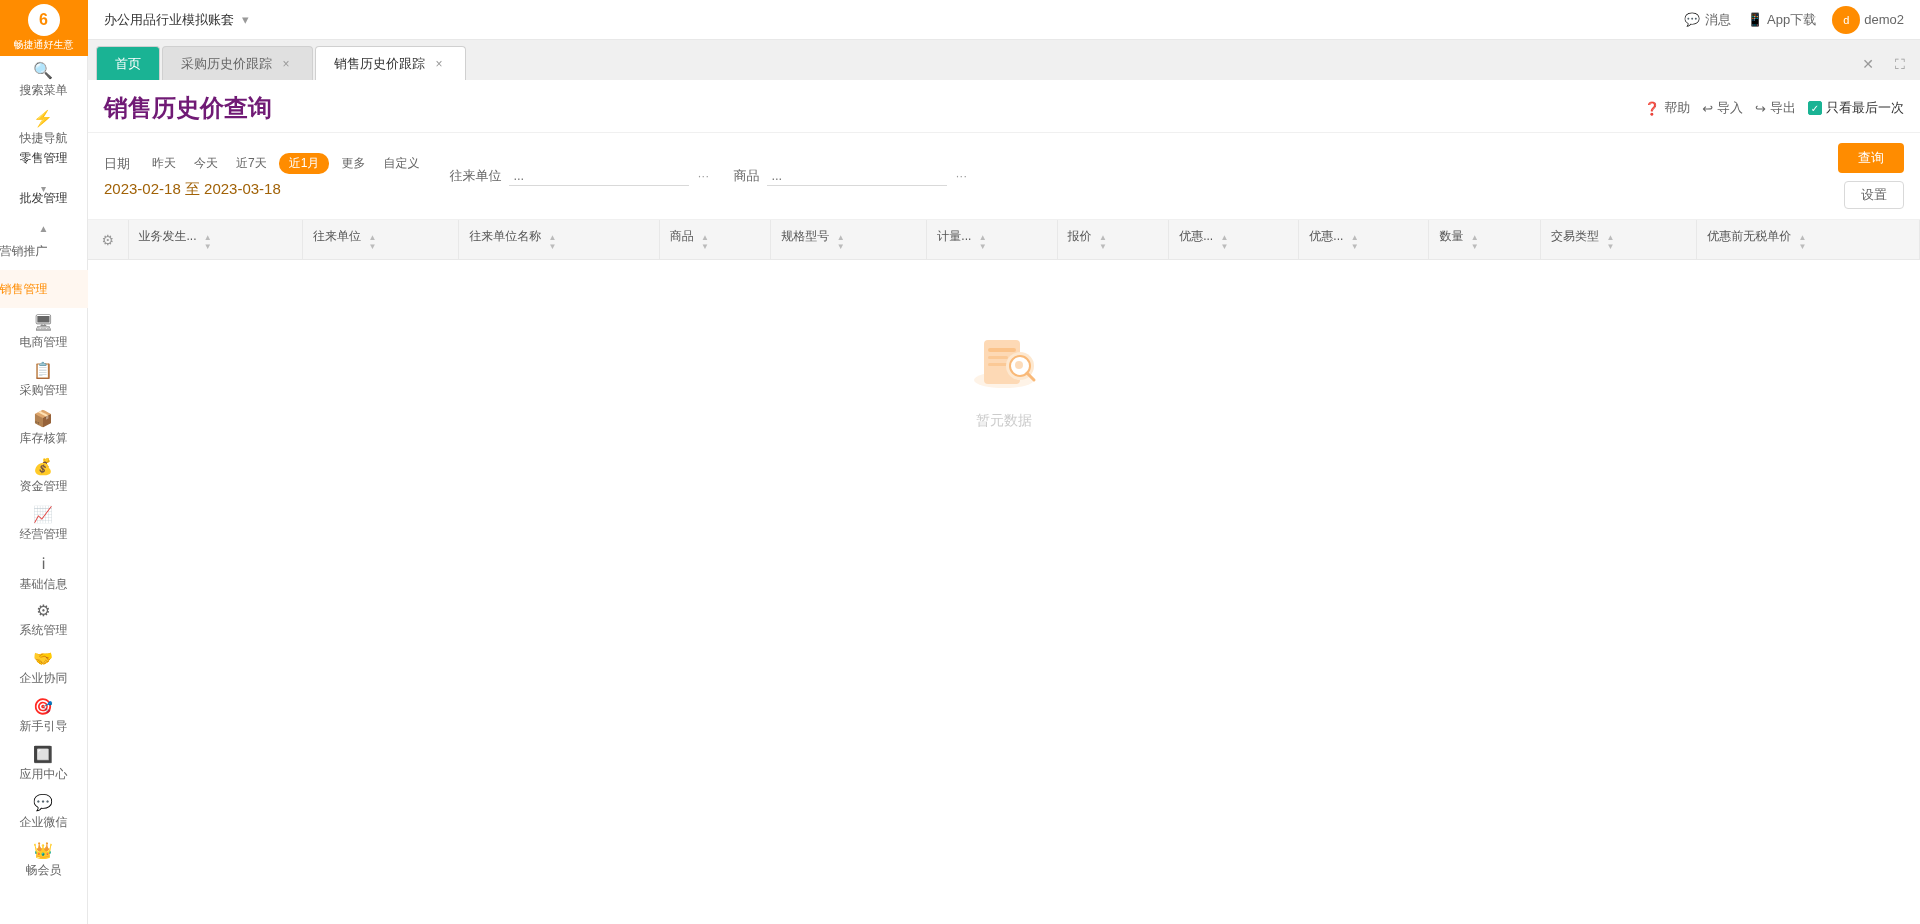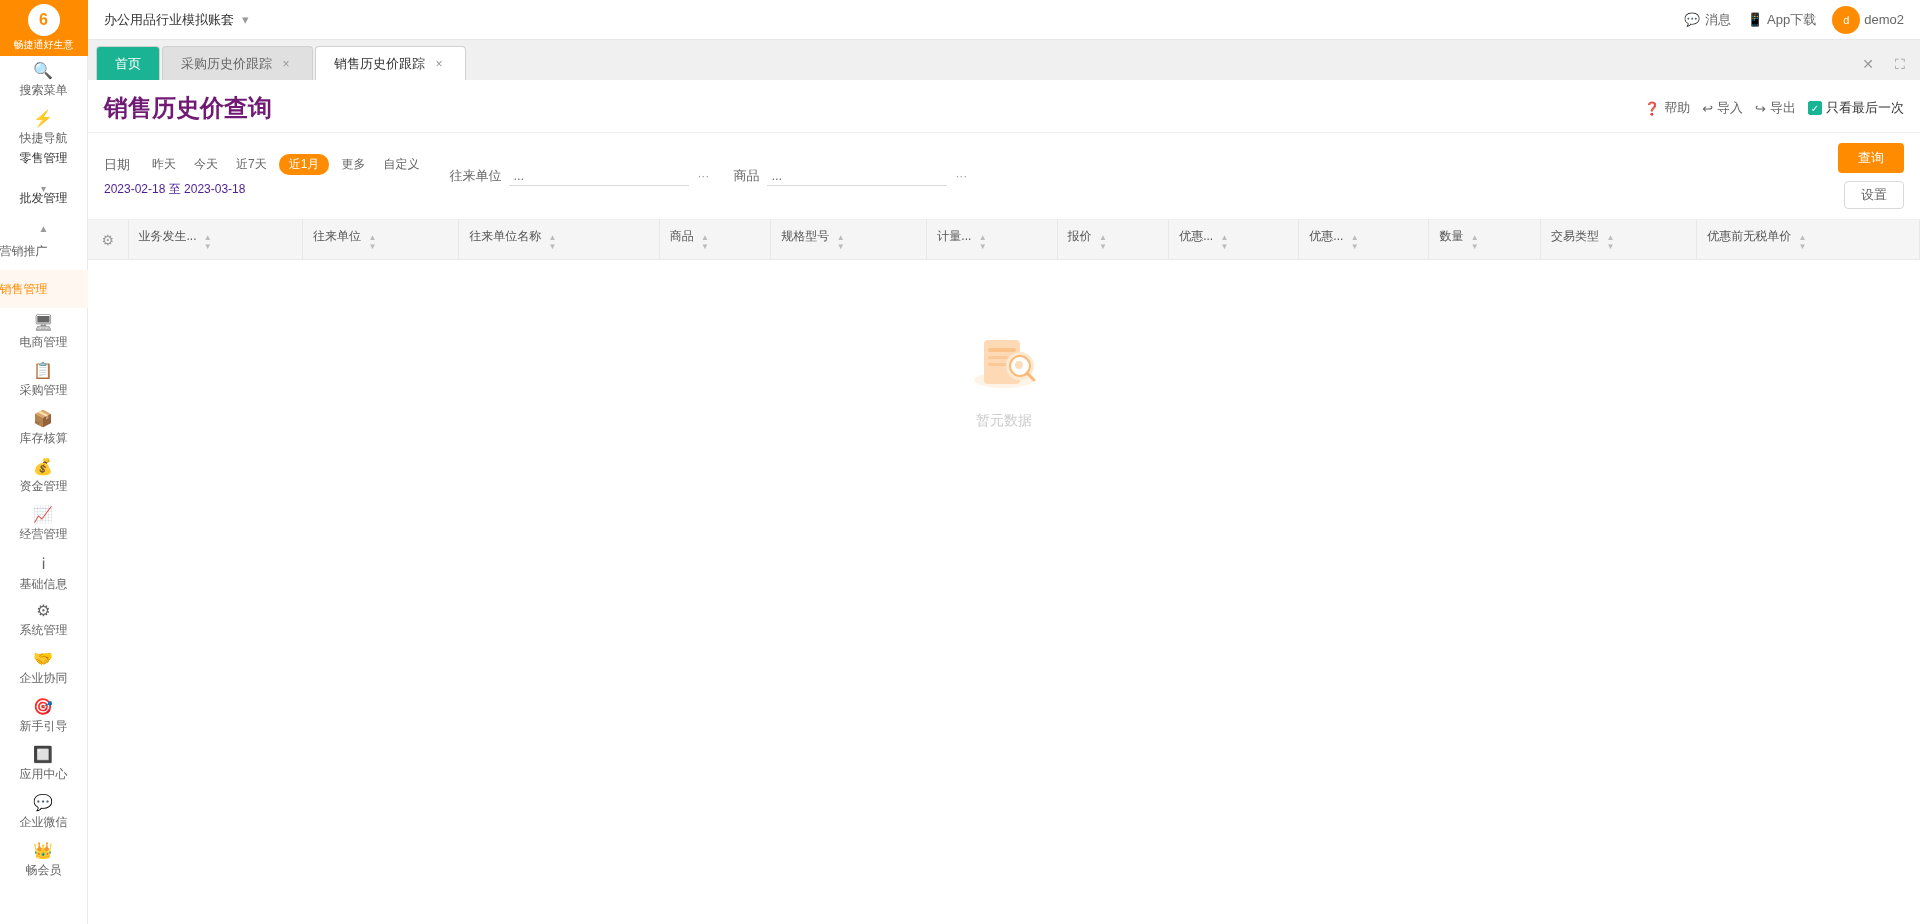--- a/index.html
+++ b/index.html
@@ -50,21 +50,21 @@
     .checkbox-box { width: 14px; height: 14px; border: 1px solid #1ab394; background: #1ab394; border-radius: 2px; display: flex; align-items: center; justify-content: center; }
     .checkbox-check { color: #fff; font-size: 10px; }
 
     
     .filter-bar { padding: 10px 16px; background: #fff; border-bottom: 1px solid #f0f0f0; flex-shrink: 0; }
     .filter-row { display: flex; align-items: center; gap: 16px; }
     .filter-label { font-size: 13px; color: #666; }
     .filter-date-options { display: flex; gap: 6px; align-items: center; }
     .date-opt { font-size: 12px; color: #666; cursor: pointer; padding: 2px 6px; border-radius: 3px; }
     .date-opt.active { background: #ff8c00; color: #fff; border-radius: 10px; padding: 2px 10px; }
-    .date-range { font-size: 12px; color: #4c1d95; margin-top: 2px; }
+    .date-range { font-size: 15px; color: #a16207; margin-top: 2px; }
     .filter-field { display: flex; align-items: center; gap: 8px; }
     .filter-field-label { font-size: 13px; color: #666; }
     .filter-input { border: none; border-bottom: 1px solid #d9d9d9; padding: 2px 4px; font-size: 13px; color: #333; width: 180px; outline: none; }
     .filter-more { color: #999; font-size: 12px; cursor: pointer; }
     .query-btn { background: #ff8c00; color: #fff; border: none; padding: 6px 20px; border-radius: 4px; font-size: 13px; cursor: pointer; }
     .setting-btn { background: #fff; color: #666; border: 1px solid #d9d9d9; padding: 4px 16px; border-radius: 4px; font-size: 13px; cursor: pointer; display: block; margin-top: 4px; }
 
     
     .table-container { flex: 1; overflow: auto; }
     table { width: 100%; border-collapse: collapse; font-size: 13px; }

